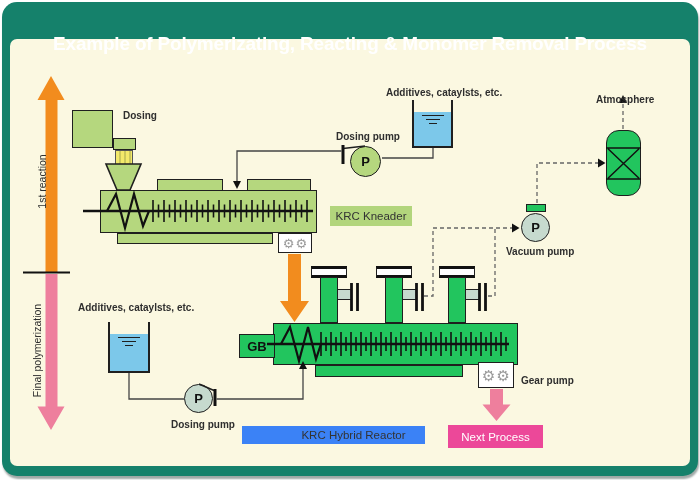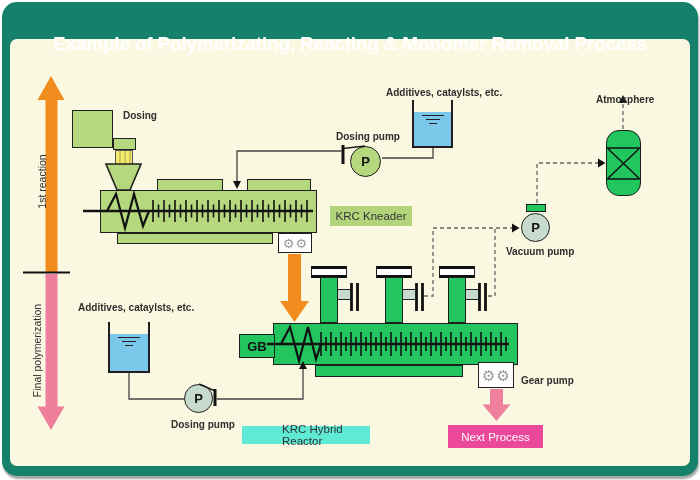--- a/index.html
+++ b/index.html
@@ -82,21 +82,21 @@
   <div class="abs stub" style="left:403px;top:289px;width:14px;height:11px;z-index:1;"></div>
   <div class="abs stub" style="left:466px;top:289px;width:14px;height:11px;z-index:1;"></div>
   <div class="abs outlS tag" style="left:239px;top:334px;width:36px;height:24px;font-weight:bold;font-size:13px;color:#111;z-index:2;">GB</div>
   <div class="abs outlS" style="left:273px;top:323px;width:245px;height:42px;z-index:1;"></div>
   <div class="abs outlS" style="left:315px;top:365px;width:148px;height:12px;z-index:1;"></div>
   <div class="abs white-box" style="left:478px;top:362px;width:36px;height:26px;">
     <span class="gear" style="font-size:15px;">⚙</span>
     <span class="gear" style="font-size:15px;">⚙</span>
   </div>
   <div class="abs lbl" style="left:521px;top:375px;">Gear pump</div>
-  <div class="abs tag" style="left:242px;top:426px;width:128px;height:18px;background:#5eead4;padding-left:40px;">KRC Hybrid Reactor</div>
+  <div class="abs tag" style="left:242px;top:426px;width:183px;height:18px;background:#3b82f6;padding-left:40px;">KRC Hybrid Reactor</div>
   <div class="abs next" style="left:448px;top:425px;width:95px;height:23px;">Next Process</div>
 
   <div class="abs lbl" style="left:78px;top:302px;width:100px;text-align:center;">Additives, cataylsts, etc.</div>
   <div class="abs tank" style="left:108px;top:322px;width:42px;height:51px;">
     <div class="water" style="height:37px;">
       <div class="rip" style="width:22px;"></div>
       <div class="rip" style="width:14px;"></div>
       <div class="rip" style="width:8px;"></div>
     </div>
   </div>

